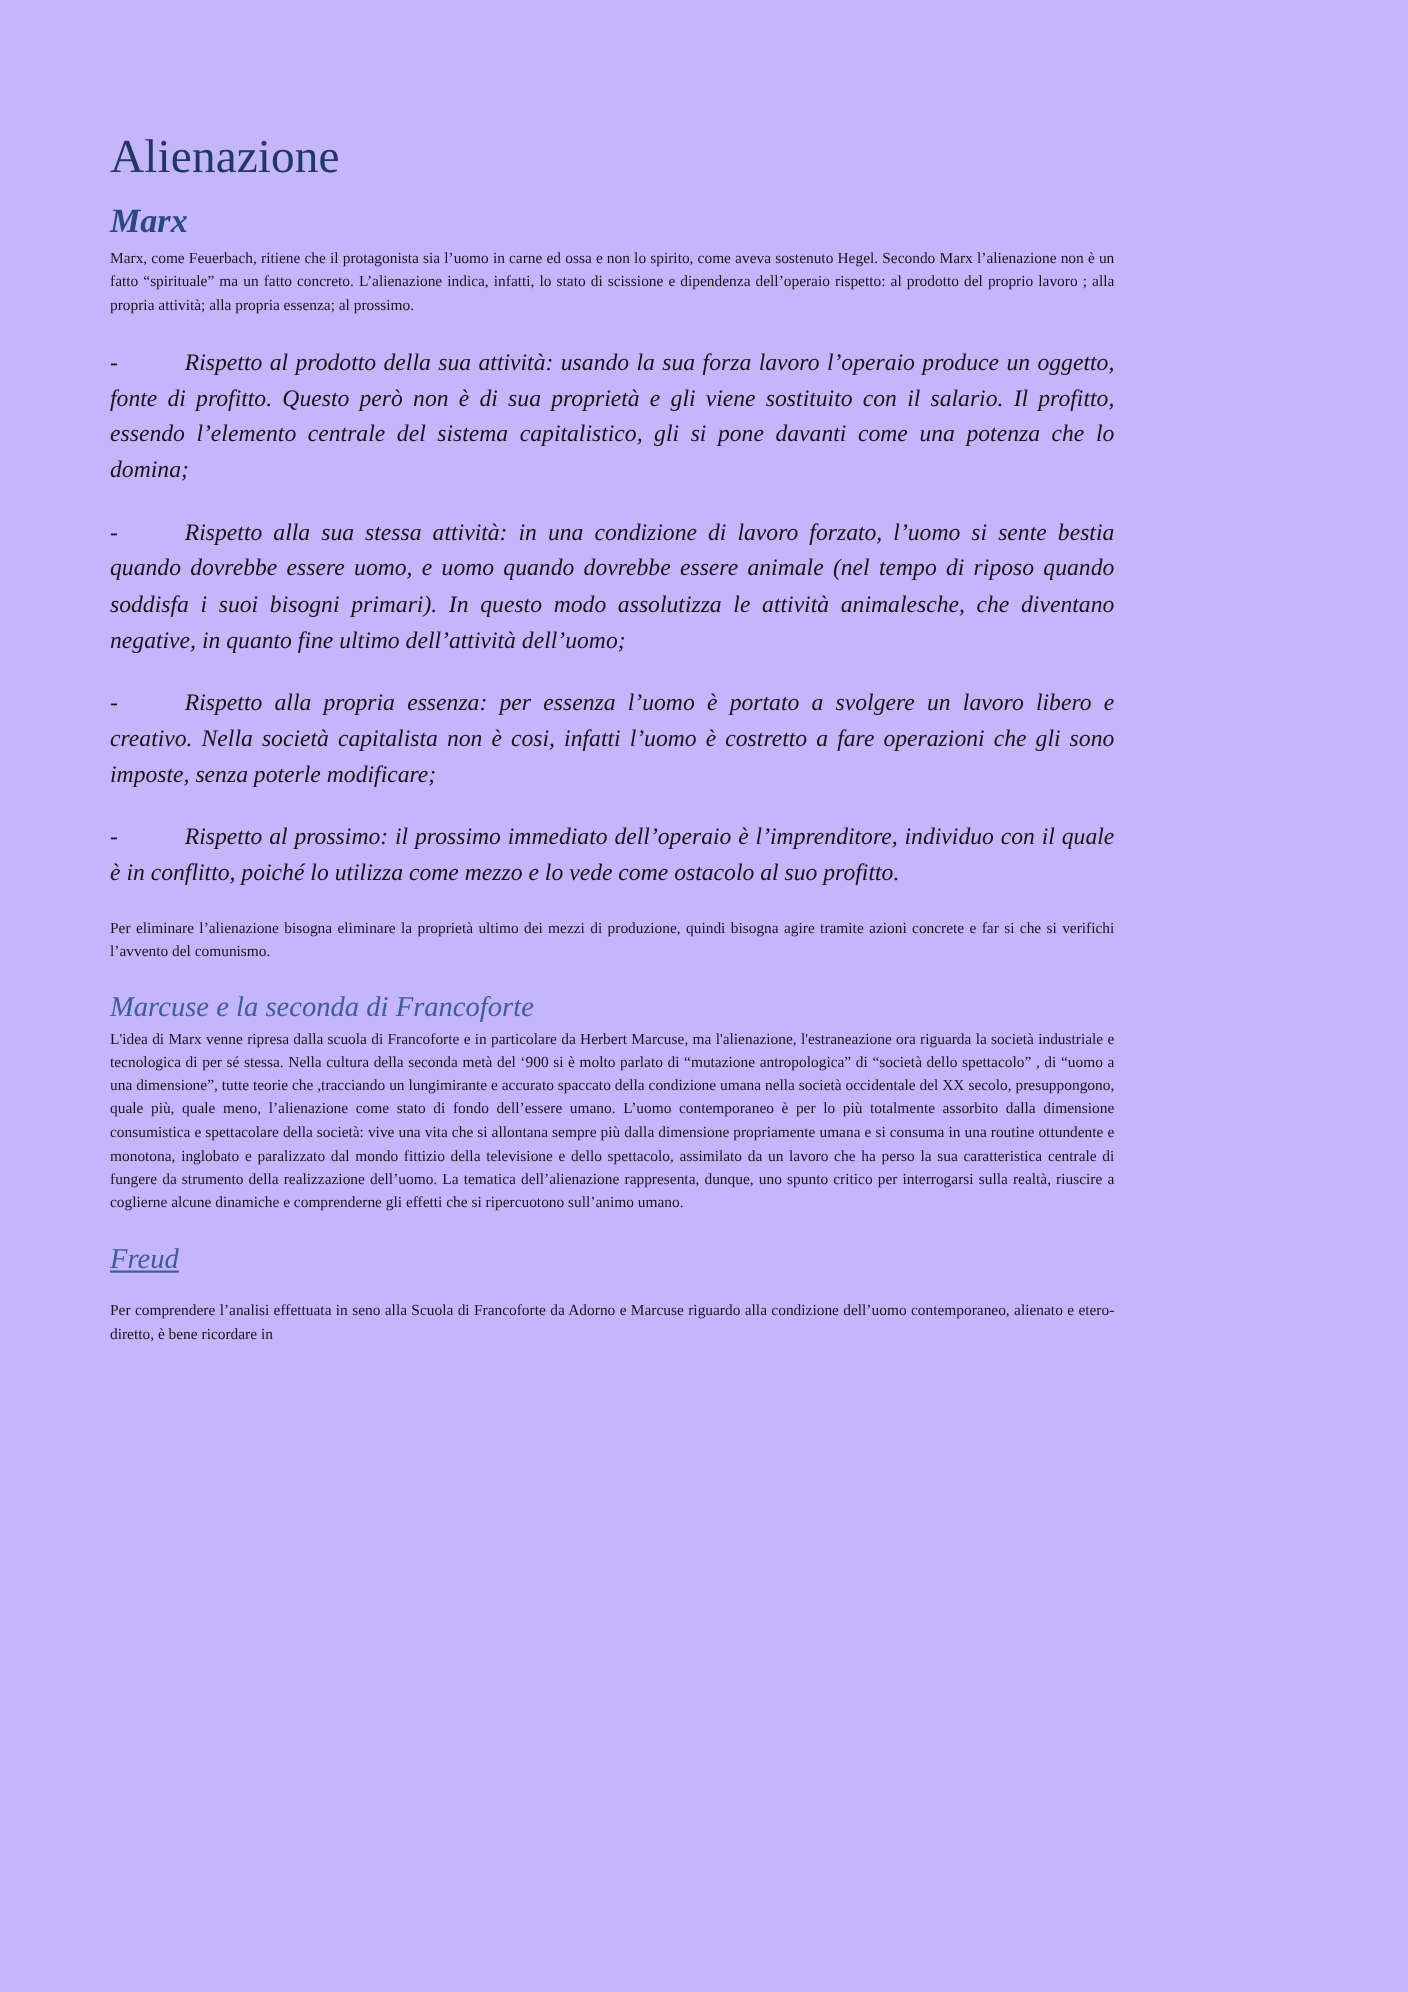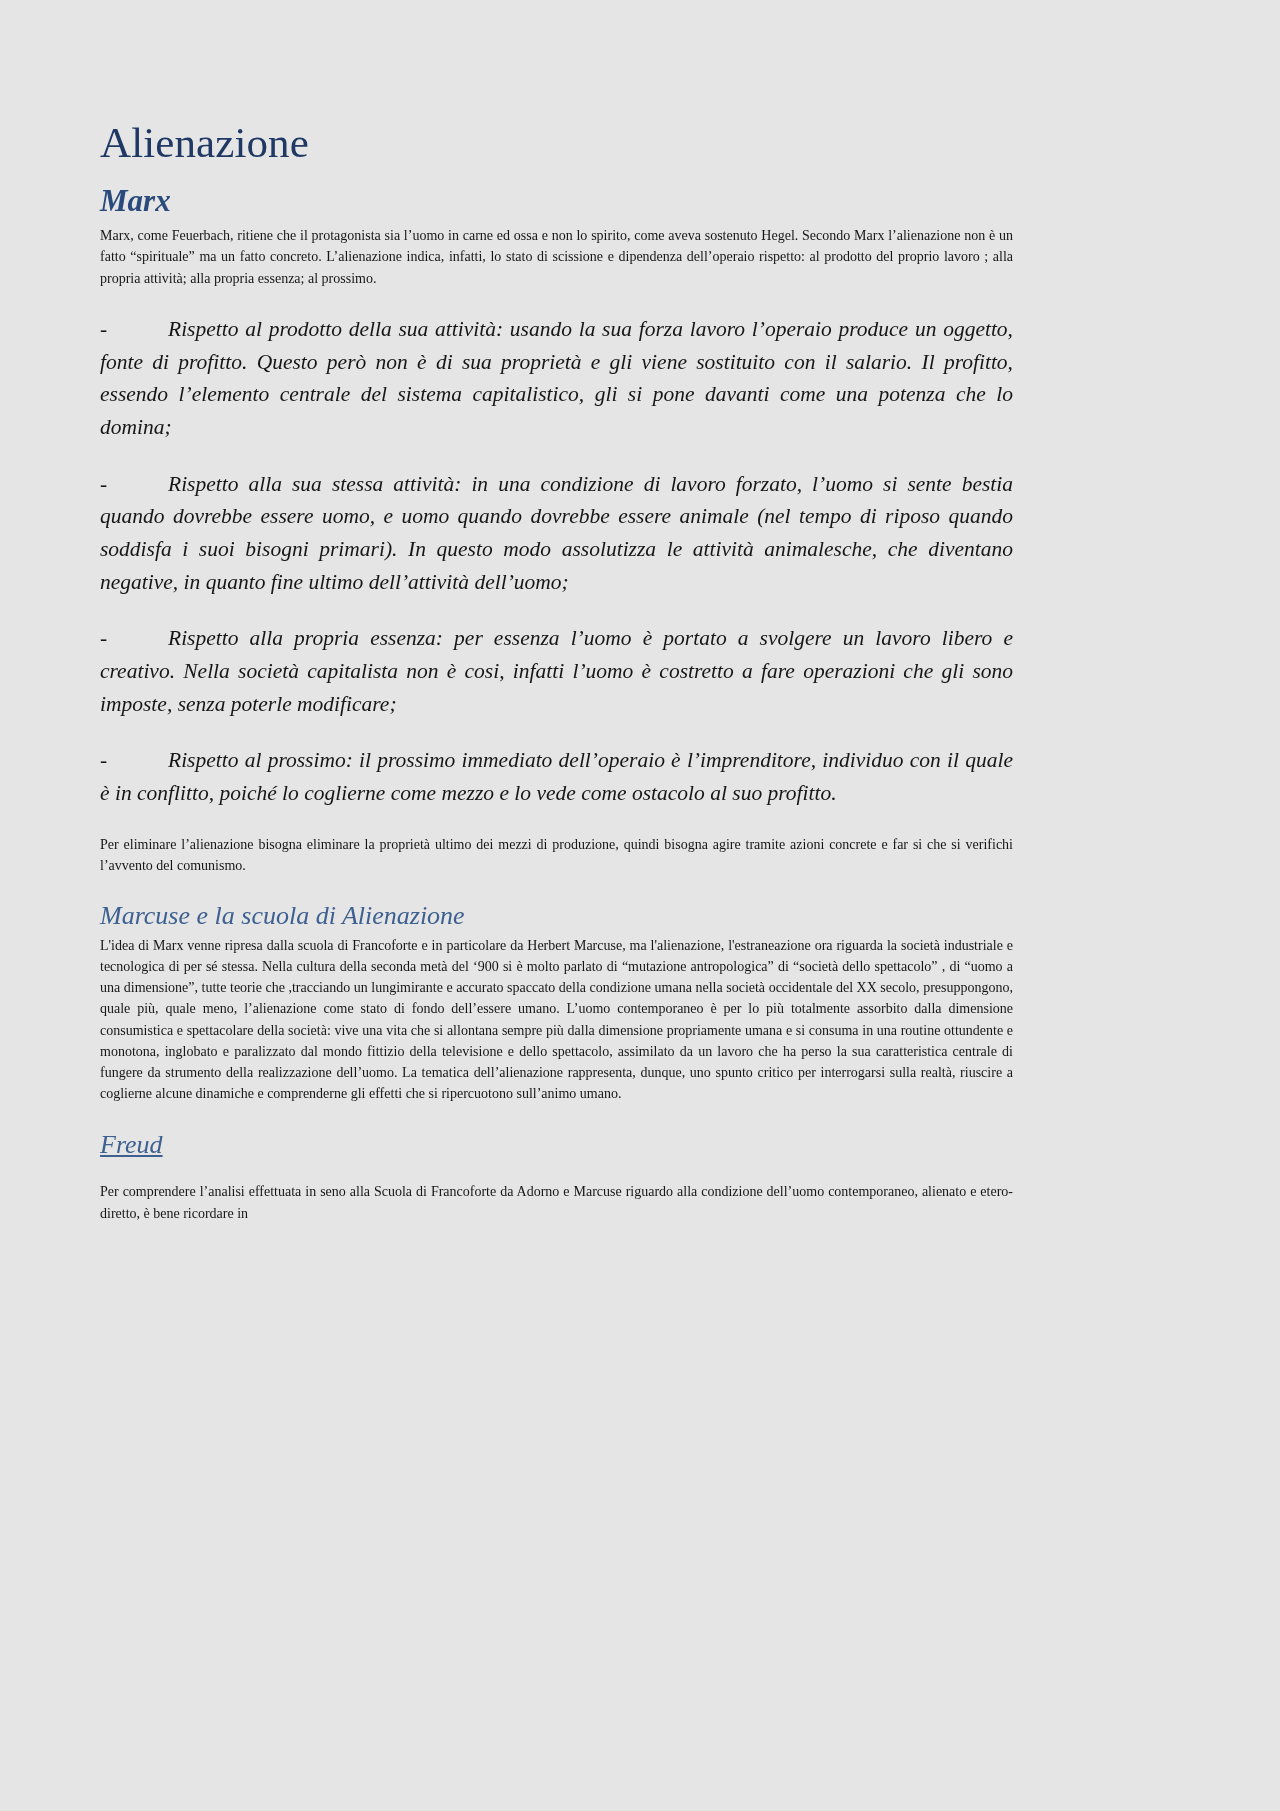--- a/index.html
+++ b/index.html
@@ -13,21 +13,21 @@
     font-family: "Liberation Serif", "DejaVu Serif", serif;
     color: #000000;
     -webkit-font-smoothing: antialiased;
   }
   .page {
     position: relative;
     width: 1280px;
     min-height: 1811px;
     box-sizing: border-box;
     padding: 118px 267px 40px 100px;
-    background: #e5e5e5;
+    background: #c4b5fd;
   }
   .doc-body {
     width: 913px;
   }
 
   
   h1.doc-title {
     font-family: "Liberation Serif", "DejaVu Serif", serif;
     font-size: 43px;
     font-weight: 400;
@@ -112,26 +112,26 @@
 
     <p class="dash-item" style="color: rgb(22, 22, 22);">
       <span class="dash-marker"><span class="glyph">-</span></span><span>Rispetto alla sua stessa attività: in una condizione di lavoro forzato, l’uomo si sente bestia quando dovrebbe essere uomo, e uomo quando dovrebbe essere animale (nel tempo di riposo quando soddisfa i suoi bisogni primari). In questo modo assolutizza le attività animalesche, che diventano negative, in quanto fine ultimo dell’attività dell’uomo;</span>
     </p>
 
     <p class="dash-item" style="color: rgb(22, 22, 22);">
       <span class="dash-marker"><span class="glyph">-</span></span><span>Rispetto alla propria essenza: per essenza l’uomo è portato a svolgere un lavoro libero e creativo. Nella società capitalista non è cosi, infatti l’uomo è costretto a fare operazioni che gli sono imposte, senza poterle modificare;</span>
     </p>
 
     <p class="dash-item" style="color: rgb(22, 22, 22);">
-      <span class="dash-marker"><span class="glyph">-</span></span><span>Rispetto al prossimo: il prossimo immediato dell’operaio è l’imprenditore, individuo con il quale è in conflitto, poiché lo coglierne come mezzo e lo vede come ostacolo al suo profitto.</span>
+      <span class="dash-marker"><span class="glyph">-</span></span><span>Rispetto al prossimo: il prossimo immediato dell’operaio è l’imprenditore, individuo con il quale è in conflitto, poiché lo utilizza come mezzo e lo vede come ostacolo al suo profitto.</span>
     </p>
 
     <p class="body-text" style="color: rgb(22, 22, 22);">Per eliminare l’alienazione bisogna eliminare la proprietà ultimo dei mezzi di produzione, quindi bisogna agire tramite azioni concrete e far si che si verifichi l’avvento del comunismo.</p>
 
-    <h3 class="subsection-heading" style="color: rgb(61, 96, 145);">Marcuse e la scuola di Alienazione</h3>
+    <h3 class="subsection-heading" style="color: rgb(61, 96, 145);">Marcuse e la seconda di Francoforte</h3>
 
     <p class="body-text" style="color: rgb(22, 22, 22);">L'idea di Marx venne ripresa dalla scuola di Francoforte e in particolare da Herbert Marcuse, ma l'alienazione, l'estraneazione ora riguarda la società industriale e tecnologica di per sé stessa. Nella cultura della seconda metà del ‘900 si è molto parlato di “mutazione antropologica” di “società dello spettacolo” , di “uomo a una dimensione”, tutte teorie che ,tracciando un lungimirante e accurato spaccato della condizione umana nella società occidentale del XX secolo, presuppongono, quale più, quale meno, l’alienazione come stato di fondo dell’essere umano. L’uomo contemporaneo è per lo più totalmente assorbito dalla dimensione consumistica e spettacolare della società: vive una vita che si allontana sempre più dalla dimensione propriamente umana e si consuma in una routine ottundente e monotona, inglobato e paralizzato dal mondo fittizio della televisione e dello spettacolo, assimilato da un lavoro che ha perso la sua caratteristica centrale di fungere da strumento della realizzazione dell’uomo. La tematica dell’alienazione rappresenta, dunque, uno spunto critico per interrogarsi sulla realtà, riuscire a coglierne alcune dinamiche e comprenderne gli effetti che si ripercuotono sull’animo umano.</p>
 
     <h3 class="subsection-heading spaced-below" style="color: rgb(61, 96, 145); text-decoration: underline;">Freud</h3>
 
     <p class="body-text" style="color: rgb(22, 22, 22);">Per comprendere l’analisi effettuata in seno alla Scuola di Francoforte da Adorno e Marcuse riguardo alla condizione dell’uomo contemporaneo, alienato e etero-diretto, è bene ricordare in</p>
 
   </div>
 </div>
 

